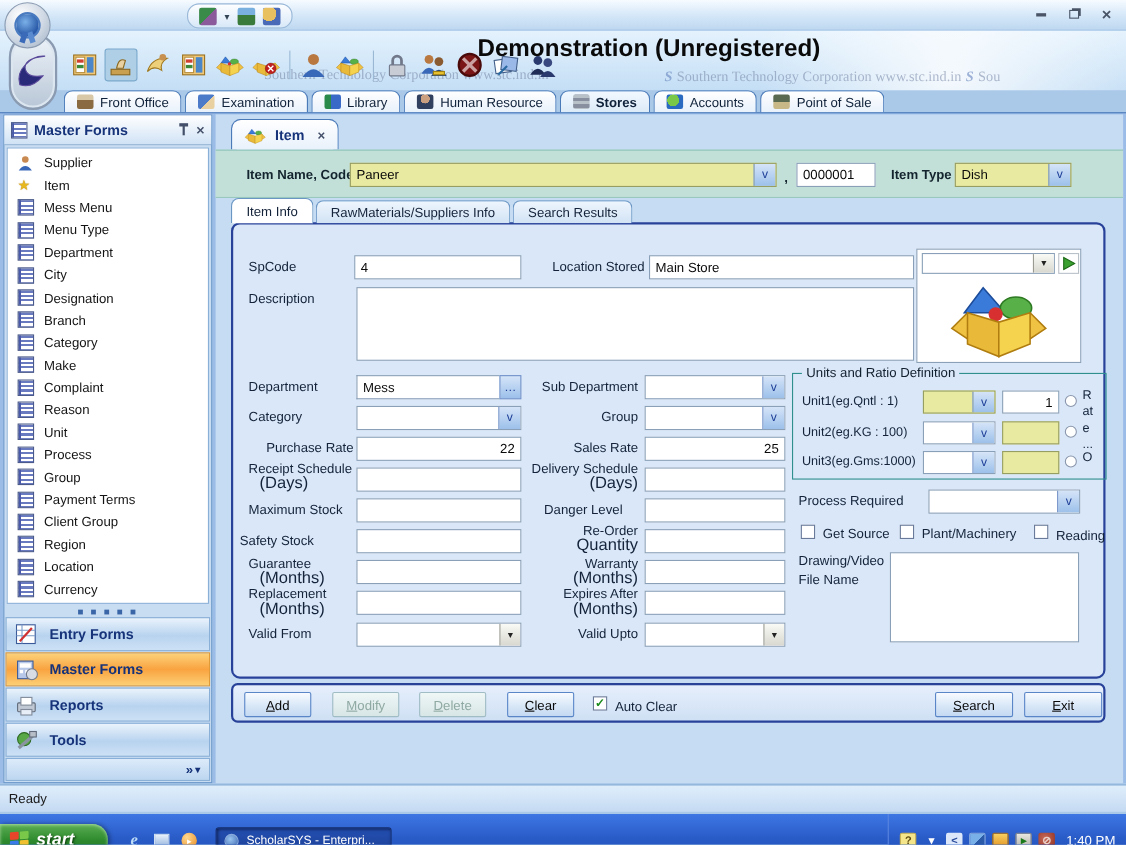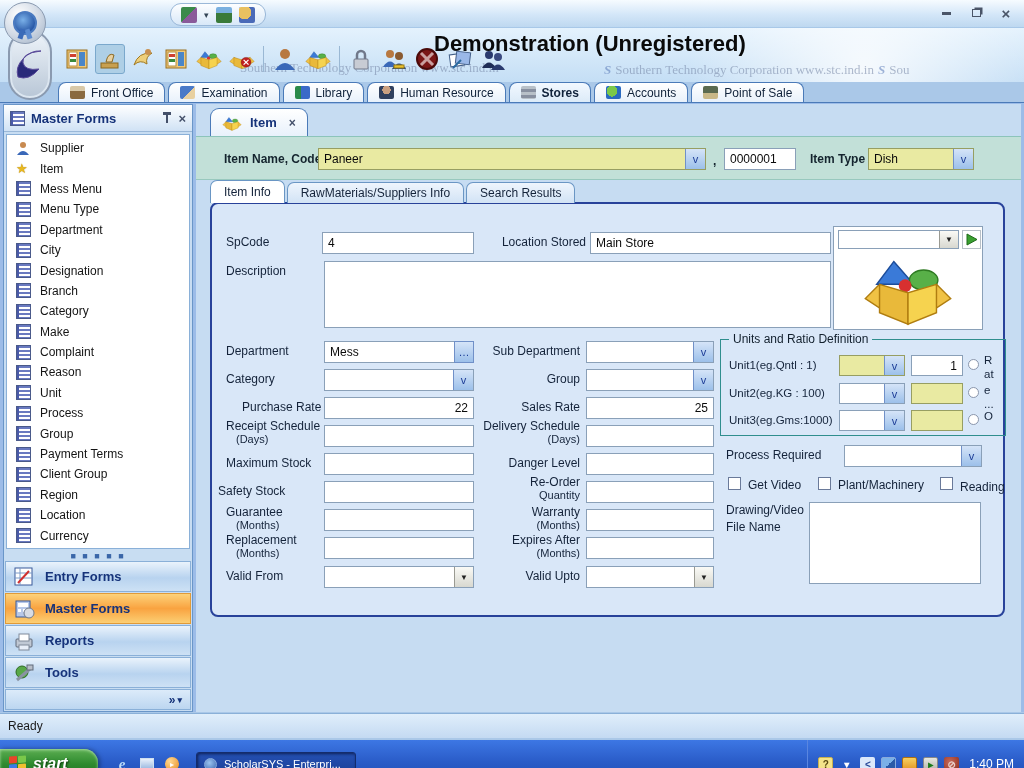--- a/index.html
+++ b/index.html
@@ -106,21 +106,21 @@
 
   .infotabs{position:absolute;left:14px;top:76px;height:23px;display:flex;gap:2px;align-items:flex-end;z-index:2}
   .itab{height:21px;padding:0 13px;display:flex;align-items:center;white-space:nowrap;
     background:linear-gradient(#eef5fd,#d2e3f5);border:1px solid #6a96c4;border-bottom:none;
     border-radius:7px 7px 0 0;font-size:12px;color:#14233a}
   .itab.active{background:#fff;height:23px;z-index:3}
 
   .panel{position:absolute;left:14px;top:98px;width:795px;height:415px;background:#d9e7f8;
     border:2px solid #28429a;border-radius:8px;z-index:1}
   .flabel{position:absolute;color:#14233a;font-size:12px;line-height:13px}
-  .flabel .sub{display:block;font-size:11px;padding-left:10px}
+  .flabel .sub{display:block;font-size:15px;padding-left:10px}
   .flabel.r{text-align:right}
   .flabel.r .sub{padding-left:0}
   .af{position:absolute}
 
   .picpanel{position:absolute;left:621px;top:22px;width:150px;height:104px;background:#fff;border:1px solid #8aa0b8}
   .greenbtn{position:absolute;left:128px;top:3px;width:19px;height:19px;background:#fff;border:1px solid #b8c0c8;
     display:flex;align-items:center;justify-content:center}
 
   .gb{position:absolute;left:508px;top:135px;width:286px;height:97px;border:1px solid #2f8e8e}
   .gb-title{position:absolute;left:8px;top:-8px;background:#d9e7f8;padding:0 4px;font-size:12px;color:#12202e;white-space:nowrap}
@@ -619,21 +619,21 @@
             <span class="vbtn">v</span>
           </div>
         <span class="flabel r" style="left:252px;top:197px;width:116px">Sales Rate</span>
         <div class="tf num af" style="left:374px;top:193px;width:128px">
             <span>25</span>
           </div>
         <div class="flabel r" style="left:252px;top:216px;width:116px"><span>Delivery Schedule</span><span class="sub">(Days)</span></div>
         <div class="tf af" style="left:374px;top:221px;width:128px">
             <span></span>
           </div>
-        <span class="flabel r" style="left:252px;top:253px;width:116px">Danger Level</span>
+        <span class="flabel r" style="left:238px;top:253px;width:116px">Danger Level</span>
         <div class="tf af" style="left:374px;top:249px;width:128px">
             <span></span>
           </div>
         <div class="flabel r" style="left:252px;top:272px;width:116px"><span>Re-Order</span><span class="sub">Quantity</span></div>
         <div class="tf af" style="left:374px;top:277px;width:128px">
             <span></span>
           </div>
         <div class="flabel r" style="left:252px;top:302px;width:116px"><span>Warranty</span><span class="sub">(Months)</span></div>
         <div class="tf af" style="left:374px;top:305px;width:128px">
             <span></span>
@@ -684,32 +684,54 @@
           <span class="side-letter" style="left:263px;top:70px">O</span>
         </div>
 
         <span class="flabel" style="left:514px;top:245px">Process Required</span>
         <div class="combo tf" style="left:632px;top:241px;width:138px">
             <span class="val"></span>
             <span class="vbtn">v</span>
           </div>
 
         <div class="cb" style="left:516px;top:273px"></div>
-        <span class="cb-label" style="left:536px;top:274px">Get Video</span>
+        <span class="cb-label" style="left:536px;top:274px">Get Source</span>
         <div class="cb" style="left:606px;top:273px"></div>
         <span class="cb-label" style="left:626px;top:274px">Plant/Machinery</span>
         <div class="cb" style="left:728px;top:273px"></div>
         <span class="cb-label" style="left:748px;top:276px">Reading</span>
 
         <div class="flabel" style="left:514px;top:300px">
           <span>Drawing/Video</span><span style="display:block;padding-left:0;margin-top:4px">File Name</span>
         </div>
         <div class="tf af" style="left:597px;top:298px;width:172px;height:82px;align-items:flex-start"></div>
       </div>
 
+      <div class="btnbar">
+        <div class="btn" style="left:10px">
+            <span>Add</span>
+          </div>
+        <div class="btn disabled" style="left:90px">
+            <span>Modify</span>
+          </div>
+        <div class="btn disabled" style="left:169px">
+            <span>Delete</span>
+          </div>
+        <div class="btn" style="left:249px">
+            <span>Clear</span>
+          </div>
+        <div class="cb" style="left:327px;top:10px">✓</div>
+        <span class="cb-label" style="left:347px;top:12px">Auto Clear</span>
+        <div class="btn" style="left:638px;width:71px">
+            <span>Search</span>
+          </div>
+        <div class="btn" style="left:719px;width:71px">
+            <span>Exit</span>
+          </div>
+      </div>
     </div>
   </div>
 
   <div class="statusbar">
     <span>Ready</span>
   </div>
 
   <div class="taskbar">
     <div class="start">
       <span class="flag">

